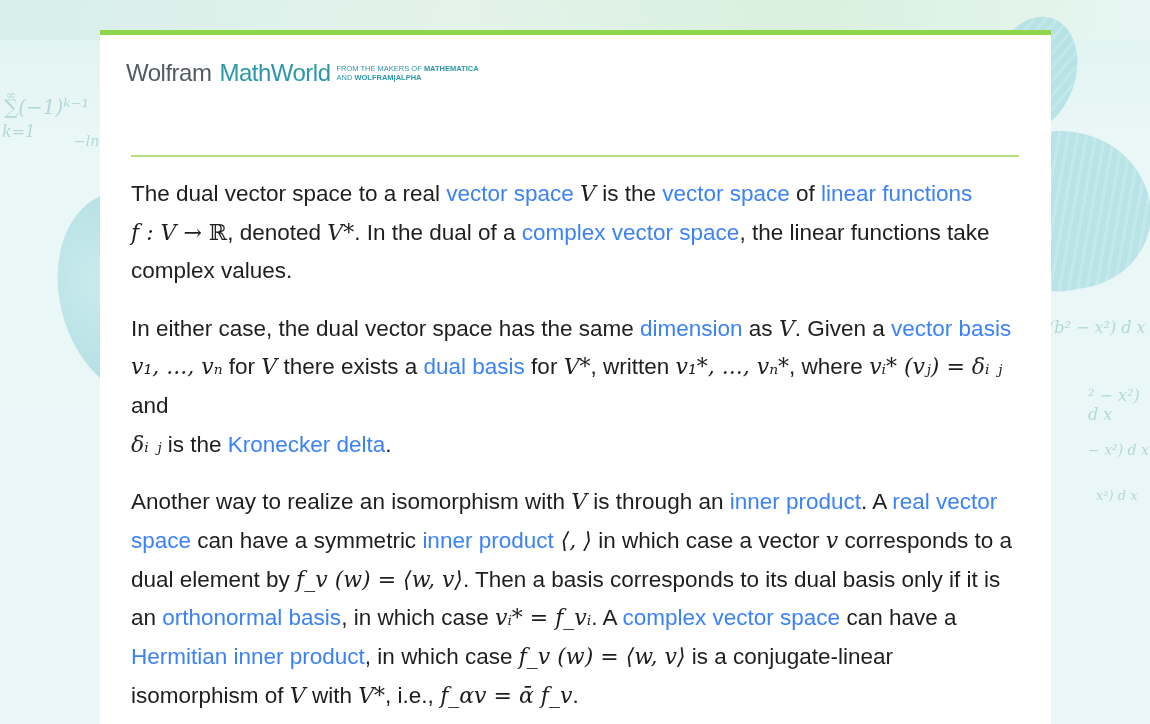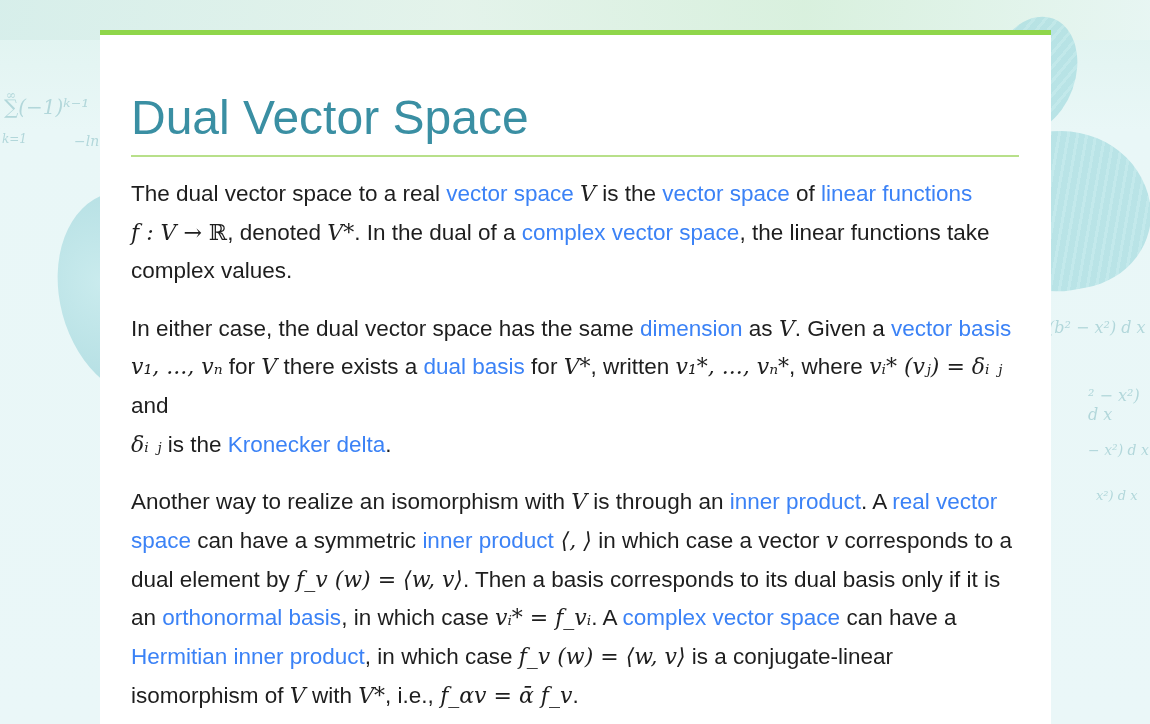--- a/index.html
+++ b/index.html
@@ -62,30 +62,37 @@
 </head>
 <body>
 
 <div class="bg-deco bg-top"></div>
 <div class="shape" style="left:60px;top:190px;width:150px;height:210px;transform:rotate(-15deg);"></div>
 <div class="shape stripes" style="left:990px;top:15px;width:85px;height:120px;transform:rotate(20deg);"></div>
 <div class="shape stripes" style="left:980px;top:130px;width:170px;height:160px;transform:rotate(-10deg);border-radius:40% 60% 50% 50%;"></div>
 
 <div class="bg-deco bg-formula" style="left:6px;top:88px;font-size:12px;">∞</div>
 <div class="bg-deco bg-formula" style="left:4px;top:95px;font-size:20px;">∑(−1)ᵏ⁻¹</div>
-<div class="bg-deco bg-formula" style="left:2px;top:132px;font-size:12px;">k=1</div>
+<div class="bg-deco bg-formula" style="left:2px;top:122px;font-size:16px;">k=1</div>
 <div class="bg-deco bg-formula" style="left:74px;top:133px;font-size:14px;">−ln</div>
 <div class="bg-deco bg-formula" style="left:1048px;top:318px;">(b² − x²)  d x</div>
 <div class="bg-deco bg-formula" style="left:1088px;top:386px;">² − x²)  d x</div>
 <div class="bg-deco bg-formula" style="left:1088px;top:442px;font-size:14px;">− x²)  d x</div>
 <div class="bg-deco bg-formula" style="left:1052px;top:488px;font-size:13px;margin-left:44px;">x²)  d x</div>
 
 <div class="card">
+  <a class="logo">
+    <span class="logo-wolfram">Wolfram</span>
+    <span class="logo-mw">MathWorld</span>
+    <span class="logo-tag">
+      <span>FROM THE MAKERS OF </span><b>MATHEMATICA</b><br>
+      <span>AND </span><b>WOLFRAM|ALPHA</b>
+    </span>
+  </a>
 
-  <h1 class="title">Dual Vector Space</h1>
   <div class="title-rule"></div>
 
   <div class="content">
     <p><span>The dual vector space to a real </span><a class="lnk">vector space</a> <span class="m">V</span><span> is the </span><a class="lnk">vector space</a><span> of </span><a class="lnk">linear functions</a><br><span class="m">f : V → </span><span class="mr">ℝ</span><span>, denoted </span><span class="m">V*</span><span>. In the dual of a </span><a class="lnk">complex vector space</a><span>, the linear functions take complex values.</span></p>
 
     <p><span>In either case, the dual vector space has the same </span><a class="lnk">dimension</a><span> as </span><span class="m">V</span><span>. Given a </span><a class="lnk">vector basis</a><br><span class="m">v₁, ..., vₙ</span><span> for </span><span class="m">V</span><span> there exists a </span><a class="lnk">dual basis</a><span> for </span><span class="m">V*</span><span>, written </span><span class="m">v₁*, ..., vₙ*</span><span>, where </span><span class="m">vᵢ* (vⱼ) = δᵢ ⱼ</span><span> and </span><br><span class="m">δᵢ ⱼ</span><span> is the </span><a class="lnk">Kronecker delta</a><span>.</span></p>
 
     <p><span>Another way to realize an isomorphism with </span><span class="m">V</span><span> is through an </span><a class="lnk">inner product</a><span>. A </span><a class="lnk">real vector space</a><span> can have a symmetric </span><a class="lnk">inner product</a><span class="m"> ⟨, ⟩</span><span> in which case a vector </span><span class="m">v</span><span> corresponds to a dual element by </span><span class="m">f_v (w) = ⟨w, v⟩</span><span>. Then a basis corresponds to its dual basis only if it is an </span><a class="lnk">orthonormal basis</a><span>, in which case </span><span class="m">vᵢ* = f_vᵢ</span><span>. A </span><a class="lnk">complex vector space</a><span> can have a </span><br><a class="lnk">Hermitian inner product</a><span>, in which case </span><span class="m">f_v (w) = ⟨w, v⟩</span><span> is a conjugate-linear isomorphism of </span><span class="m">V</span><span> with </span><span class="m">V*</span><span>, i.e., </span><span class="m">f_αv = ᾱ f_v</span><span>.</span></p>
 
   </div>

